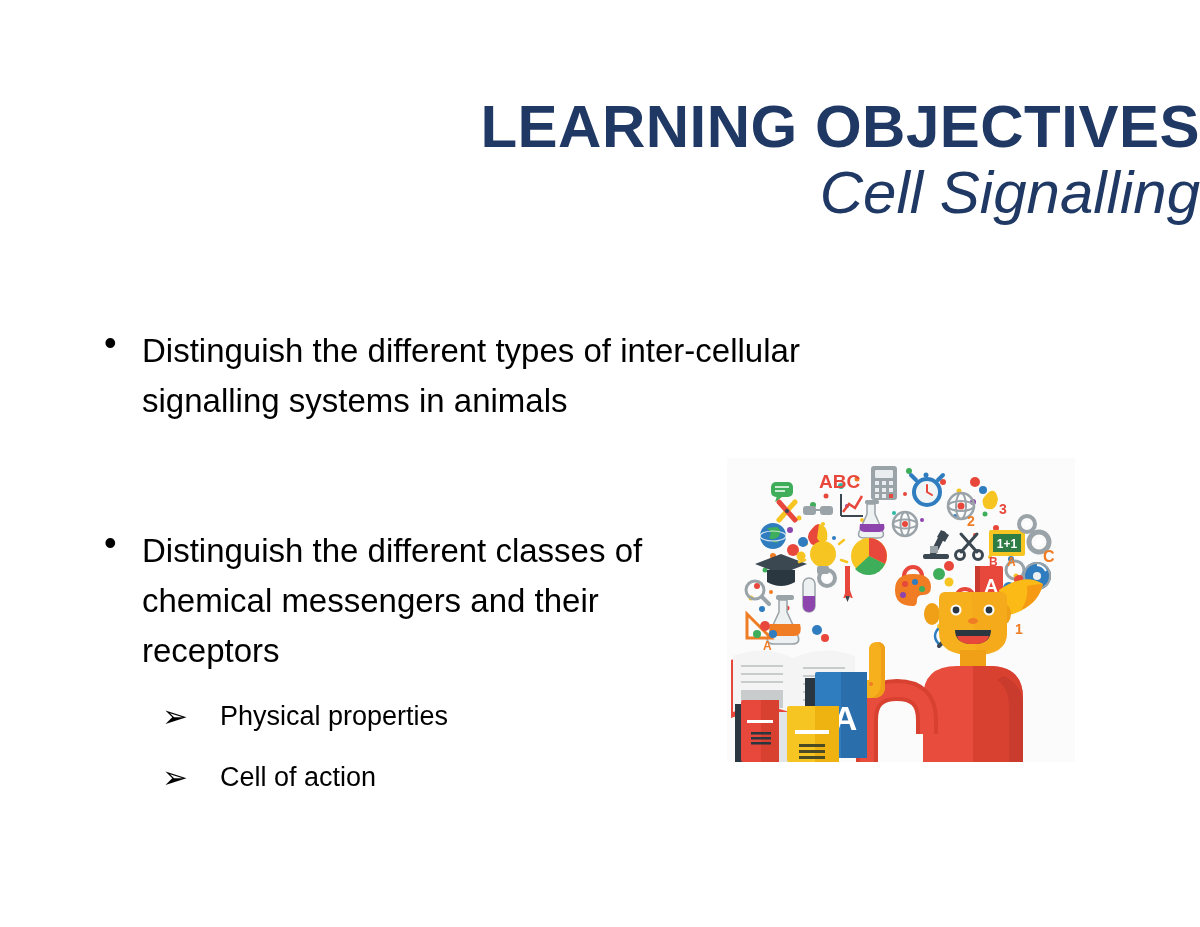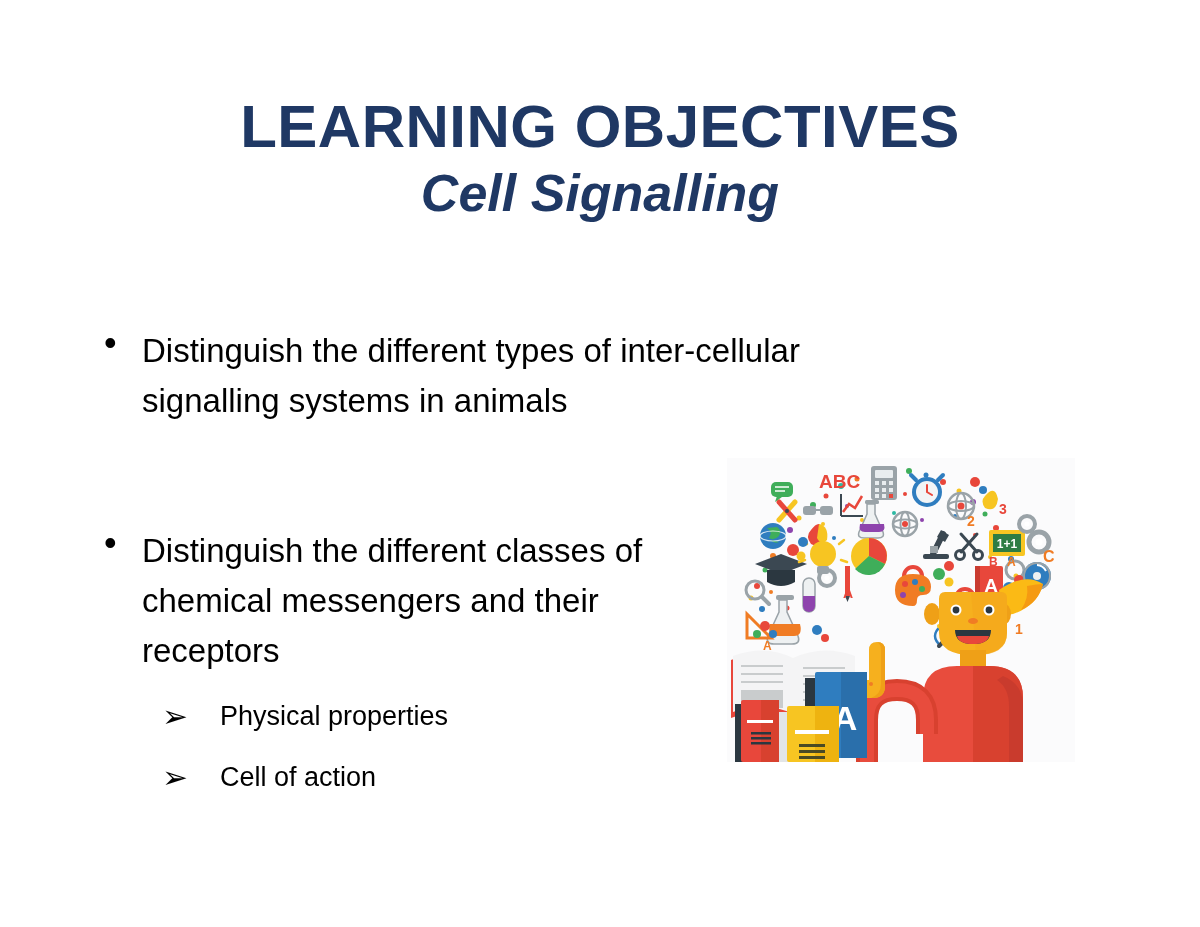--- a/index.html
+++ b/index.html
@@ -19,36 +19,36 @@
     height: 927px;
     background: #ffffff;
   }
 
   
   #title-block {
     position: absolute;
     left: 0;
     top: 96px;
     width: 1200px;
-    text-align: center;
+    text-align: right;
   }
   #title-main {
     font-family: "Liberation Sans", sans-serif;
     font-weight: bold;
     font-size: 60px;
     line-height: 62px;
     letter-spacing: 0.5px;
     color: #1F3864;
     white-space: nowrap;
   }
   #title-sub {
     font-family: "Liberation Sans", sans-serif;
-    font-weight: bold;
+    font-weight: normal;
     font-style: italic;
-    font-size: 52px;
+    font-size: 60px;
     line-height: 70px;
     color: #1F3864;
     white-space: nowrap;
   }
 
   
   #body-block {
     position: absolute;
     left: 104px;
     top: 318px;

